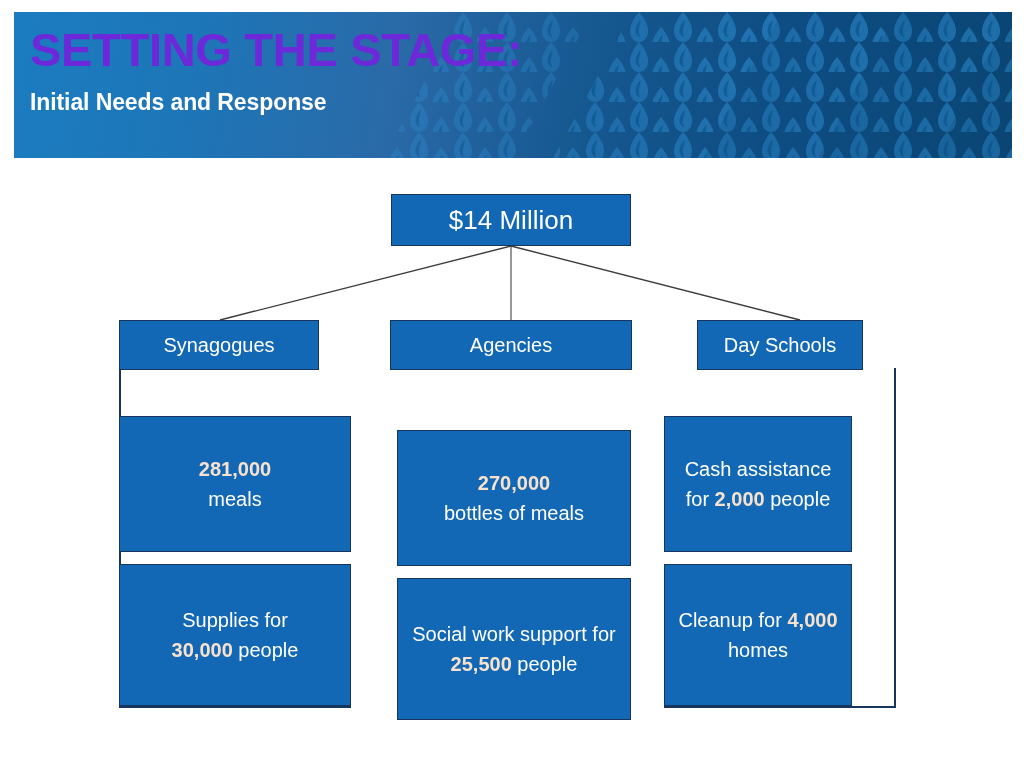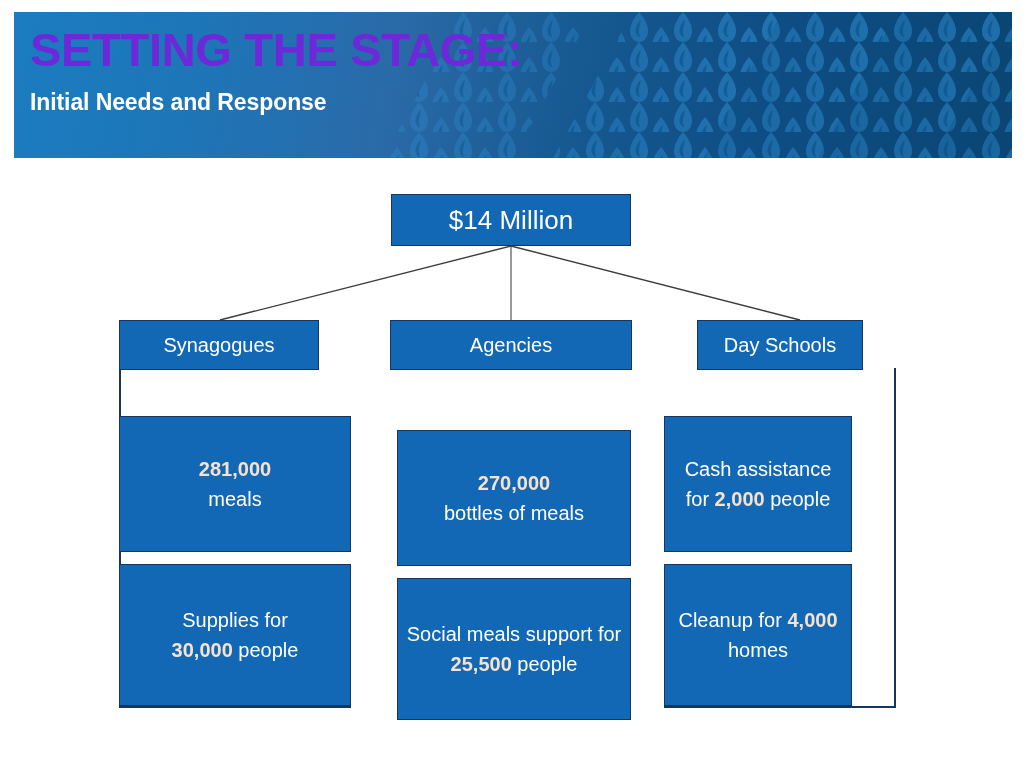--- a/index.html
+++ b/index.html
@@ -230,21 +230,21 @@
   </div>
 
   <div class="node node-detail row1 col-mid">
     <span class="inner">
       <span class="num">270,000</span><br>
       <span>bottles of meals</span>
     </span>
   </div>
   <div class="node node-detail row2 col-mid">
     <span class="inner">
-      <span>Social meals support for</span><br>
+      <span>Social work support for</span><br>
       <span class="num">25,500</span>
       <span>people</span>
     </span>
   </div>
 
   <div class="node node-detail row1 col-right">
     <span class="inner">
       <span>Cash assistance for</span>
       <span class="num">2,000</span>
       <span>people</span>

